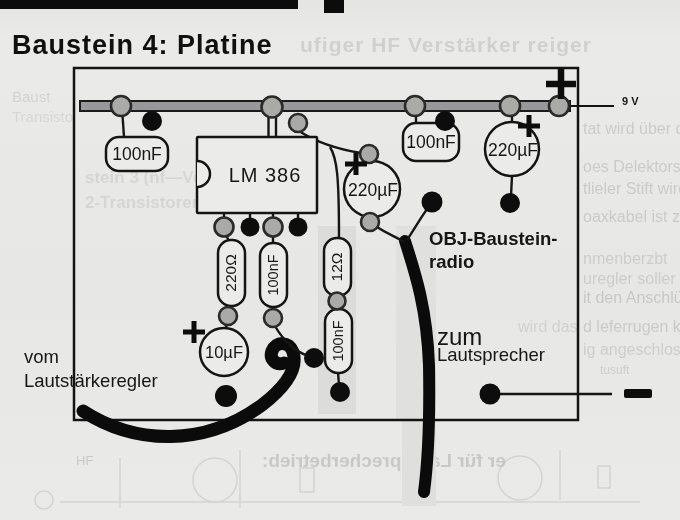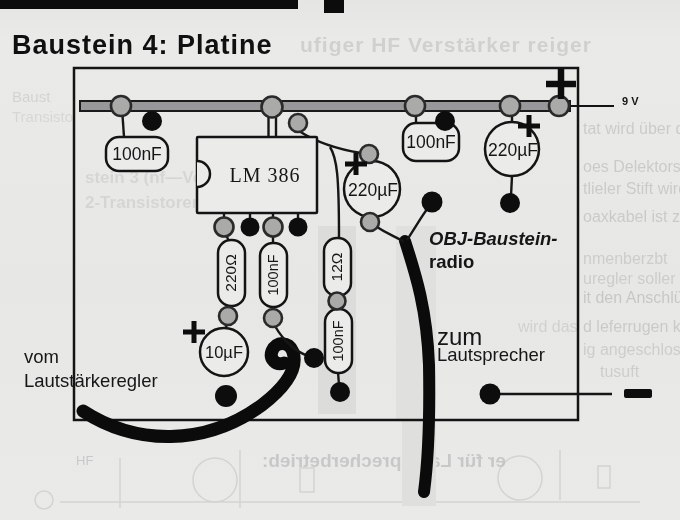--- a/index.html
+++ b/index.html
@@ -29,21 +29,21 @@
   <div class="bleed" style="left:85px;top:193px;font-size:17px;font-weight:bold;opacity:.12;">2-Transistoren im-l</div>
   <div class="bleed" style="left:583px;top:120px;font-size:16px;opacity:.2;">tat wird über die</div>
   <div class="bleed" style="left:583px;top:158px;font-size:16px;opacity:.2;">oes Delektors angeschl</div>
   <div class="bleed" style="left:583px;top:180px;font-size:16px;opacity:.2;">tlieler Stift wird tut HF ein</div>
   <div class="bleed" style="left:583px;top:208px;font-size:16px;opacity:.2;">oaxkabel ist zugat der</div>
   <div class="bleed" style="left:583px;top:250px;font-size:16px;opacity:.18;">nmenberzbt</div>
   <div class="bleed" style="left:583px;top:270px;font-size:16px;opacity:.18;">uregler soller in die</div>
   <div class="bleed" style="left:583px;top:289px;font-size:16px;opacity:.22;">it den Anschlüssen Nf-u</div>
   <div class="bleed" style="left:583px;top:318px;font-size:16px;opacity:.2;">d leferrugen können</div>
   <div class="bleed" style="left:583px;top:341px;font-size:16px;opacity:.18;">ig angeschlos</div>
-  <div class="bleed" style="left:600px;top:363px;font-size:16px;opacity:.18;">tusuft</div>
+  <div class="bleed" style="left:600px;top:363px;font-size:12px;opacity:.18;">tusuft</div>
   <div class="bleed" style="left:518px;top:318px;font-size:16px;opacity:.15;">wird das</div>
   <div class="bleed mirror" style="left:262px;top:450px;font-size:19px;font-weight:bold;opacity:.22;">er für Lautsprecherbetrieb:</div>
   <div class="bleed" style="left:76px;top:453px;font-size:13px;opacity:.22;">HF</div>
 
   <svg width="680" height="520" viewBox="0 0 680 520" style="z-index:2;">
 
     <rect x="0" y="0" width="298" height="9" fill="#0c0c0c"></rect>
     <rect x="324" y="0" width="20" height="13" fill="#0c0c0c"></rect>
 
     <g stroke="#c2c2c0" stroke-width="1.5" fill="none" opacity="0.55">
@@ -163,31 +163,31 @@
     </g>
     <rect x="624" y="389" width="28" height="9" rx="2" fill="#0d0d0d"></rect>
   </svg>
 
   <div id="title" class="lbl txt">Baustein 4: Platine</div>
 
   <div class="lbl txt bold" style="left:622px;top:95px;font-size:11px;">9 V</div>
 
   <div class="lbl txt ctr" style="left:106px;top:144px;width:62px;font-size:17.5px;">100nF</div>
   <div class="lbl txt ctr" style="left:403px;top:132px;width:56px;font-size:17.5px;">100nF</div>
-  <div class="lbl txt ctr" style="left:197px;top:164px;width:136px;font-size:20px;letter-spacing:1px;font-family:Liberation Serif, serif;">LM 386</div>
+  <div class="lbl txt ctr" style="left:197px;top:164px;width:136px;font-size:20px;letter-spacing:1px;">LM 386</div>
   <div class="lbl txt ctr" style="left:344px;top:180px;width:58px;font-size:17.5px;">220µF</div>
   <div class="lbl txt ctr" style="left:484px;top:140px;width:58px;font-size:17.5px;">220µF</div>
   <div class="lbl txt ctr" style="left:200px;top:343px;width:48px;font-size:16.5px;">10µF</div>
   <div class="lbl txt ctr rot" style="left:201px;top:264px;width:60px;font-size:15.5px;">220Ω</div>
   <div class="lbl txt ctr rot" style="left:243px;top:266px;width:60px;font-size:14.5px;">100nF</div>
   <div class="lbl txt ctr rot" style="left:307px;top:258px;width:60px;font-size:15.5px;">12Ω</div>
   <div class="lbl txt ctr rot" style="left:308px;top:332px;width:60px;font-size:14.5px;">100nF</div>
 
   <div class="lbl txt" style="left:24px;top:346px;font-size:18.5px;">vom</div>
   <div class="lbl txt" style="left:24px;top:370px;font-size:18.5px;">Lautstärkeregler</div>
 
   <div class="lbl txt" style="left:437px;top:323px;font-size:24px;">zum</div>
   <div class="lbl txt" style="left:437px;top:344px;font-size:18.5px;">Lautsprecher</div>
 
-  <div class="lbl txt bold" style="left:429px;top:228px;font-size:18.5px;font-style:italic;">OBJ-Baustein-</div>
+  <div class="lbl txt bold" style="left:429px;top:228px;font-size:18.5px;">OBJ-Baustein-</div>
   <div class="lbl txt bold" style="left:429px;top:251px;font-size:18.5px;">radio</div>
 
 </div>
 
 </body></html>

